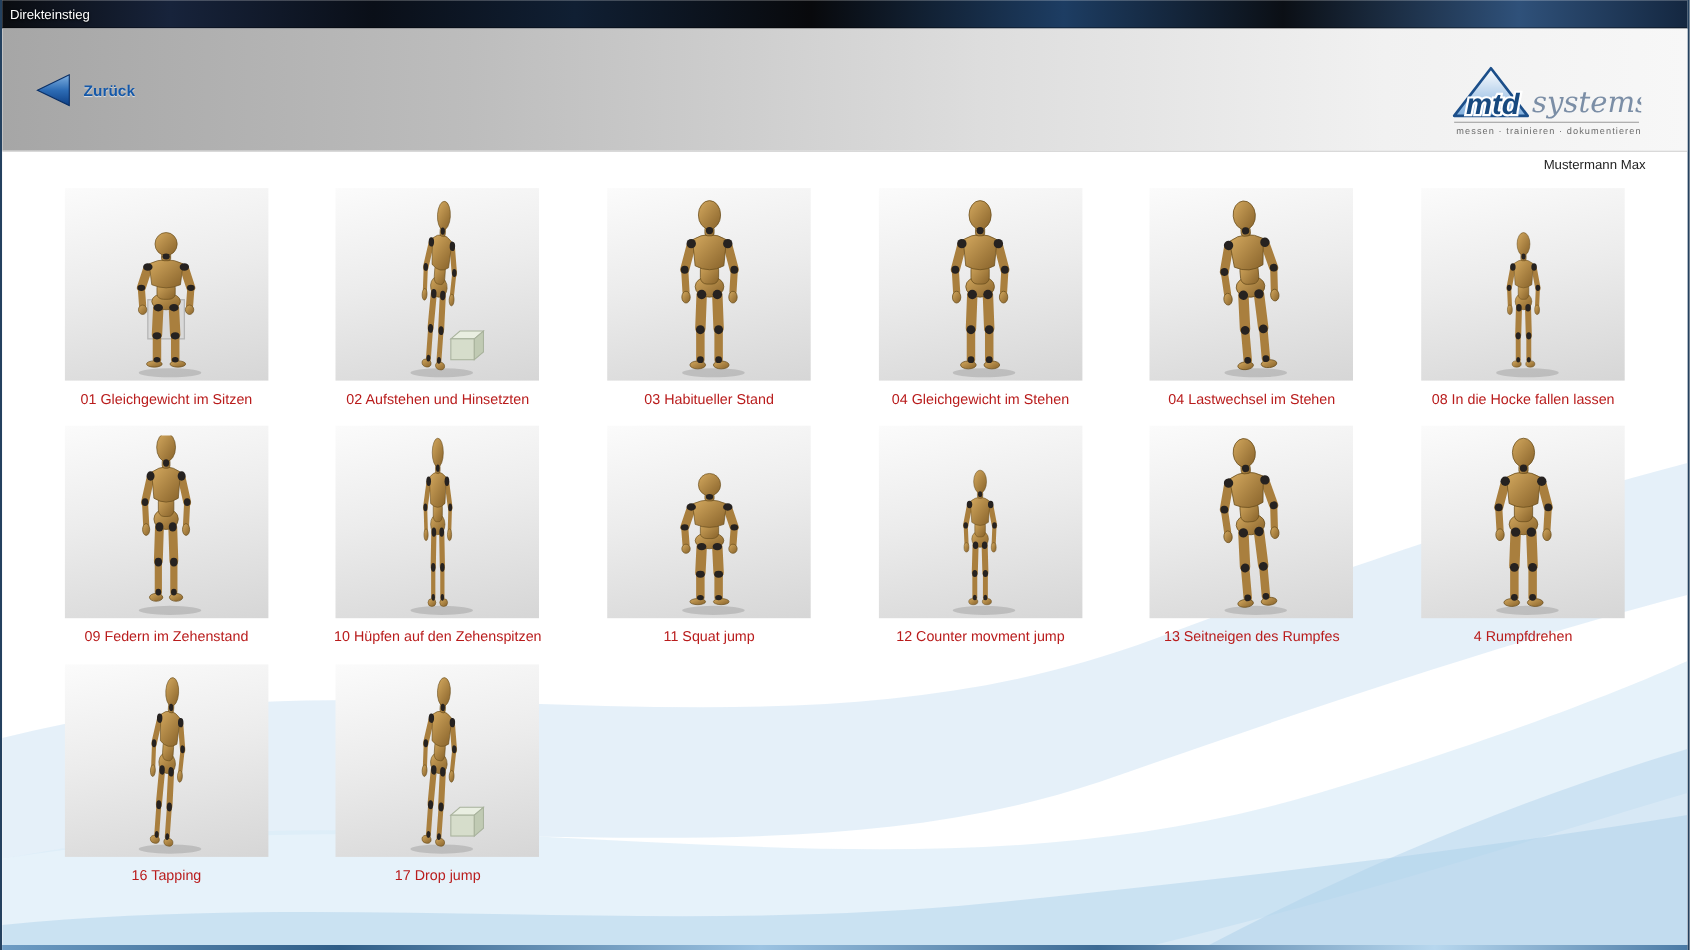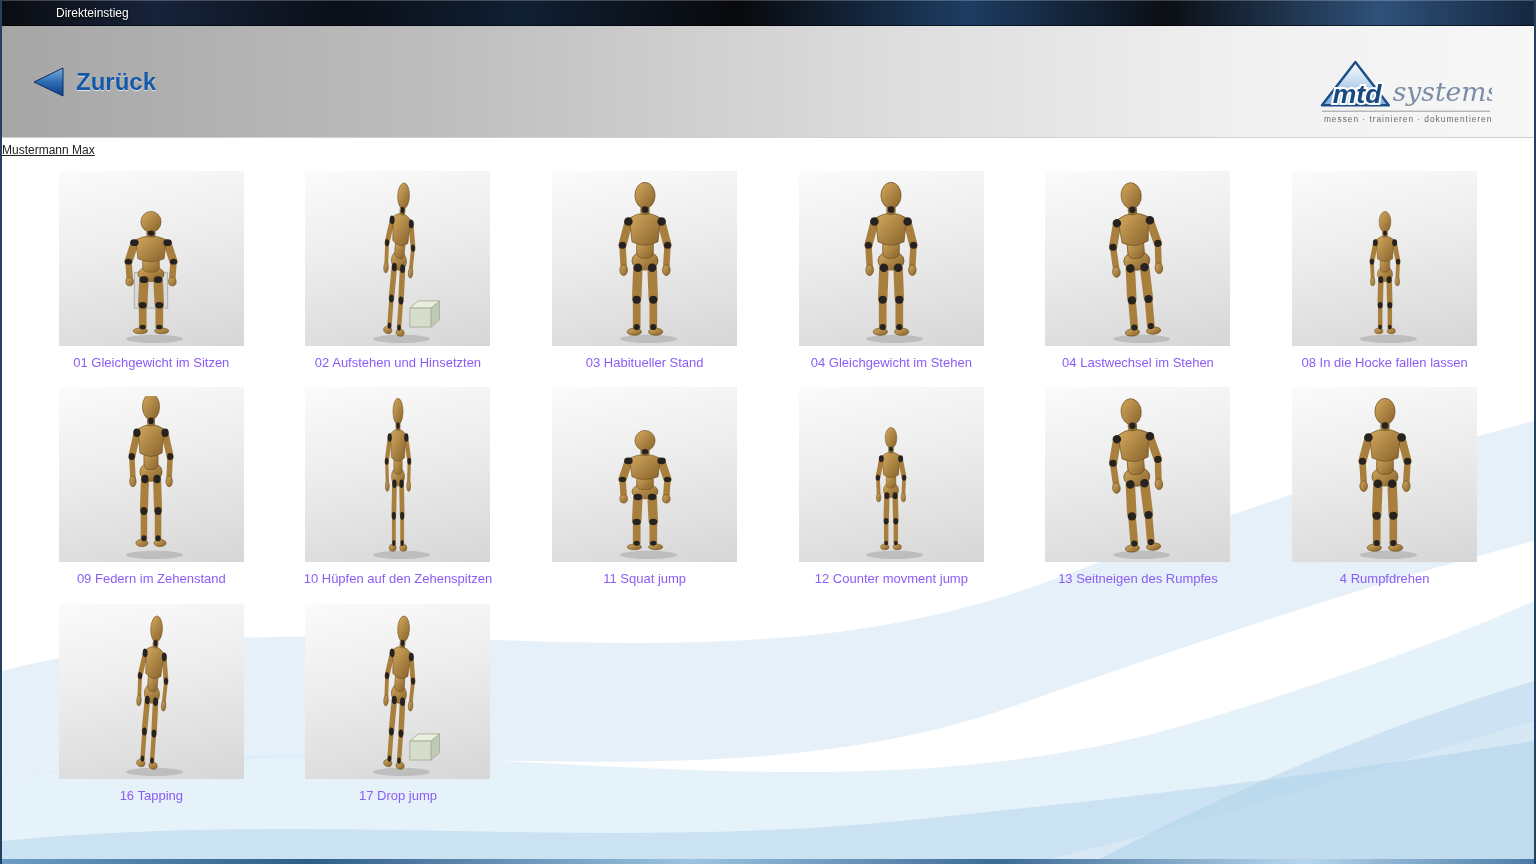--- a/index.html
+++ b/index.html
@@ -6,47 +6,47 @@
   html, body { width: 1536px; height: 864px; background: #20344a; font-family: "Liberation Sans", sans-serif; }
 
   .window { width: 1536px; height: 864px; display: flex; flex-direction: column;
             border-left: 2px solid #24415f; border-right: 2px solid #24415f; background: #fff; }
 
   
   .titlebar { height: 26px; flex: 0 0 26px; position: relative;
     background: linear-gradient(90deg,#0a0c10 0%,#17233b 10%,#0a0f18 22%,#101f33 34%,#08090c 48%,#1d3d63 63%,#0b0f15 76%,#2f517a 90%,#142740 100%);
     box-shadow: inset 0 1px 0 rgba(255,255,255,.22), inset 0 -1px 0 rgba(0,0,0,.6);
     display: flex; align-items: center; }
-  .titletext { color: #ffffff; font-size: 12px; padding-left: 7px; text-shadow: 0 1px 2px #000; margin-left: 47px; }
+  .titletext { color: #ffffff; font-size: 12px; padding-left: 7px; text-shadow: 0 1px 2px #000; }
 
   
   .content { position: relative; flex: 1 1 auto; background: #ffffff; overflow: hidden; }
   .swooshes { position: absolute; left: 0; top: 0; width: 100%; height: 100%; z-index: 0; pointer-events: none; }
 
   
   .header { position: relative; z-index: 2; height: 112px;
     background: linear-gradient(to right, #a6a6a6 0%, #bdbdbd 28%, #dddddd 58%, #f1f1f1 82%, #f7f7f7 100%);
     border-bottom: 1px solid #d0d0d0; }
   .back { position: absolute; left: 28px; top: 50%; transform: translateY(-50%);
     display: flex; align-items: center; gap: 12px; cursor: pointer; }
-  .back-label { color: #1558a8; font-size: 24px; font-weight: bold; text-shadow: 0 1px 1px rgba(255,255,255,.7); }
+  .back-label { color: #1558a8; font-size: 14px; font-weight: bold; text-shadow: 0 1px 1px rgba(255,255,255,.7); }
   .logo { position: absolute; right: 42px; top: 34px; }
 
-  .username-row { position: relative; z-index: 2; padding: 5px 38px 0 0;
-    font-size: 12px; color: #222; height: 21px; text-decoration: underline; }
+  .username-row { position: relative; z-index: 2; text-align: right; padding: 5px 38px 0 0;
+    font-size: 12px; color: #222; height: 21px; }
 
   
   .grid { position: relative; z-index: 1; display: grid; grid-template-columns: repeat(6, 1fr);
     row-gap: 16px; padding: 12px 26px 0; justify-items: center; }
   .tile { display: flex; flex-direction: column; align-items: center; cursor: pointer; }
   .thumb { width: 185px; height: 175px;
     background: linear-gradient(168deg, #fbfbfb 0%, #ececec 45%, #d6d6d6 100%);
     display: flex; align-items: flex-end; justify-content: center; }
   .manni { height: 166px; width: 120px; display: block; }
-  .caption { margin-top: 9px; font-size: 13px; color: #8b5cf6; text-align: center;
+  .caption { margin-top: 9px; font-size: 13px; color: #b91c1c; text-align: center;
     line-height: 1.25; white-space: pre-line; max-width: 230px; }
 
   
   .pose { transform-box: fill-box; transform-origin: 50% 60%; }
   .pose-sit         { transform: translateY(9px) scaleY(.8); }
   .pose-front       { }
   .pose-front-lean  { transform: rotate(-5deg); }
   .pose-side        { transform: scaleX(.5); }
   .pose-side-lean   { transform: scaleX(.58) rotate(7deg); }
   .pose-squat-front { transform: translateY(10px) scaleY(.78); }

